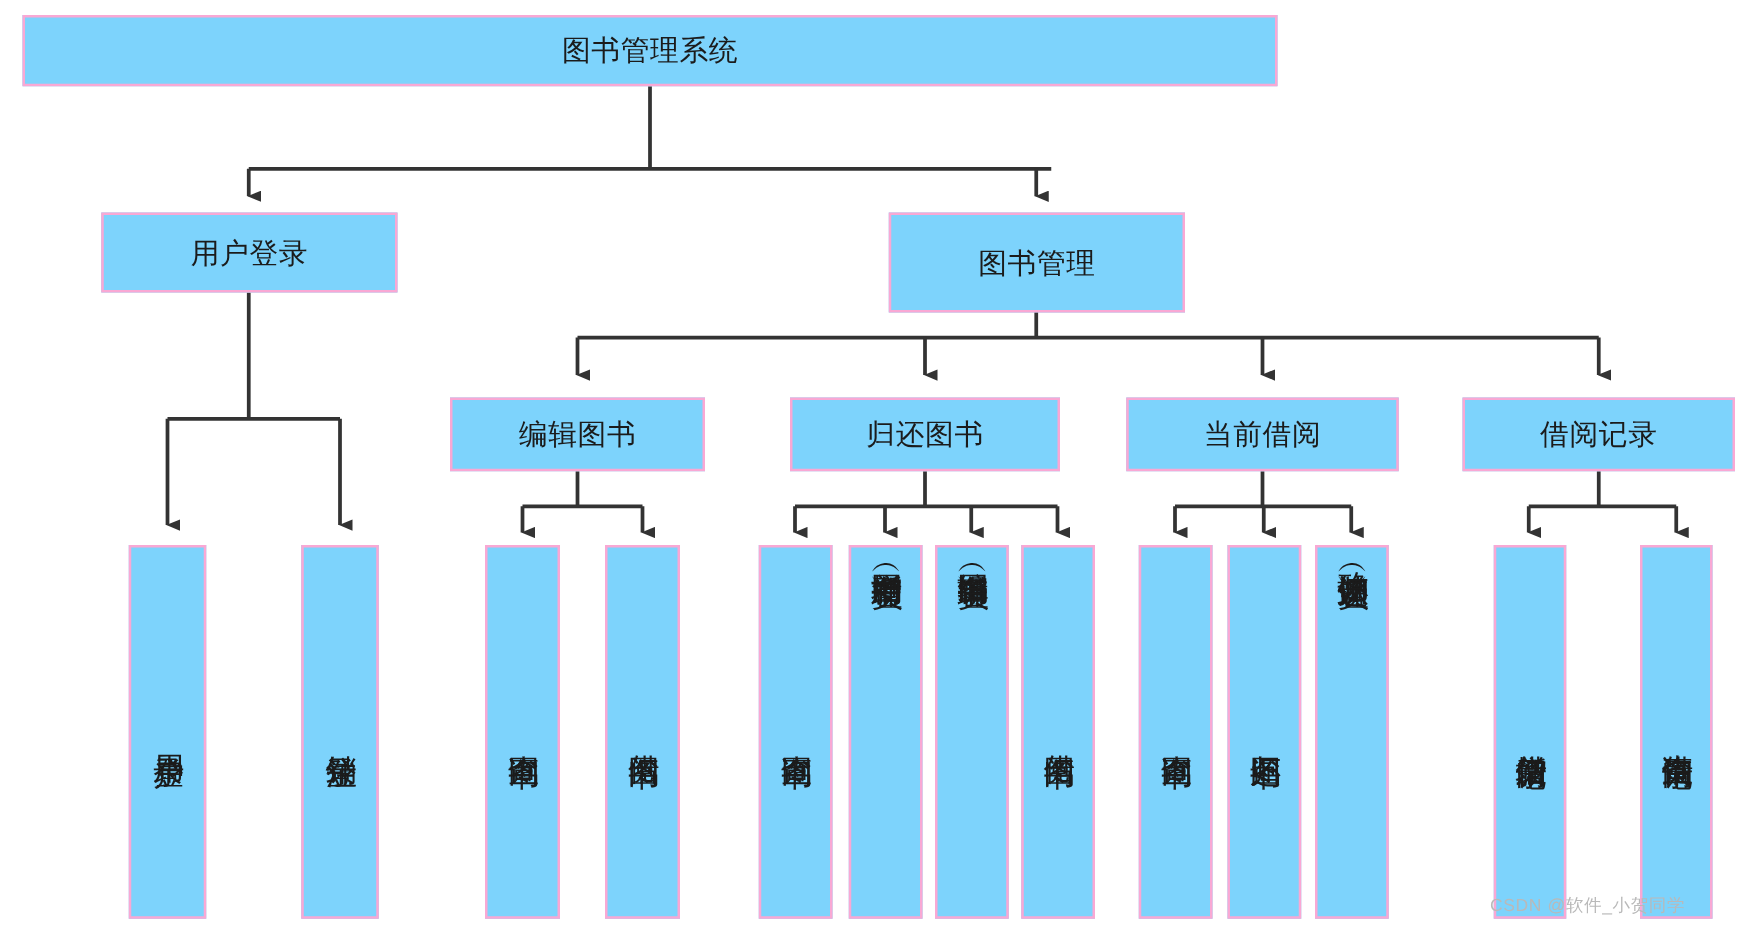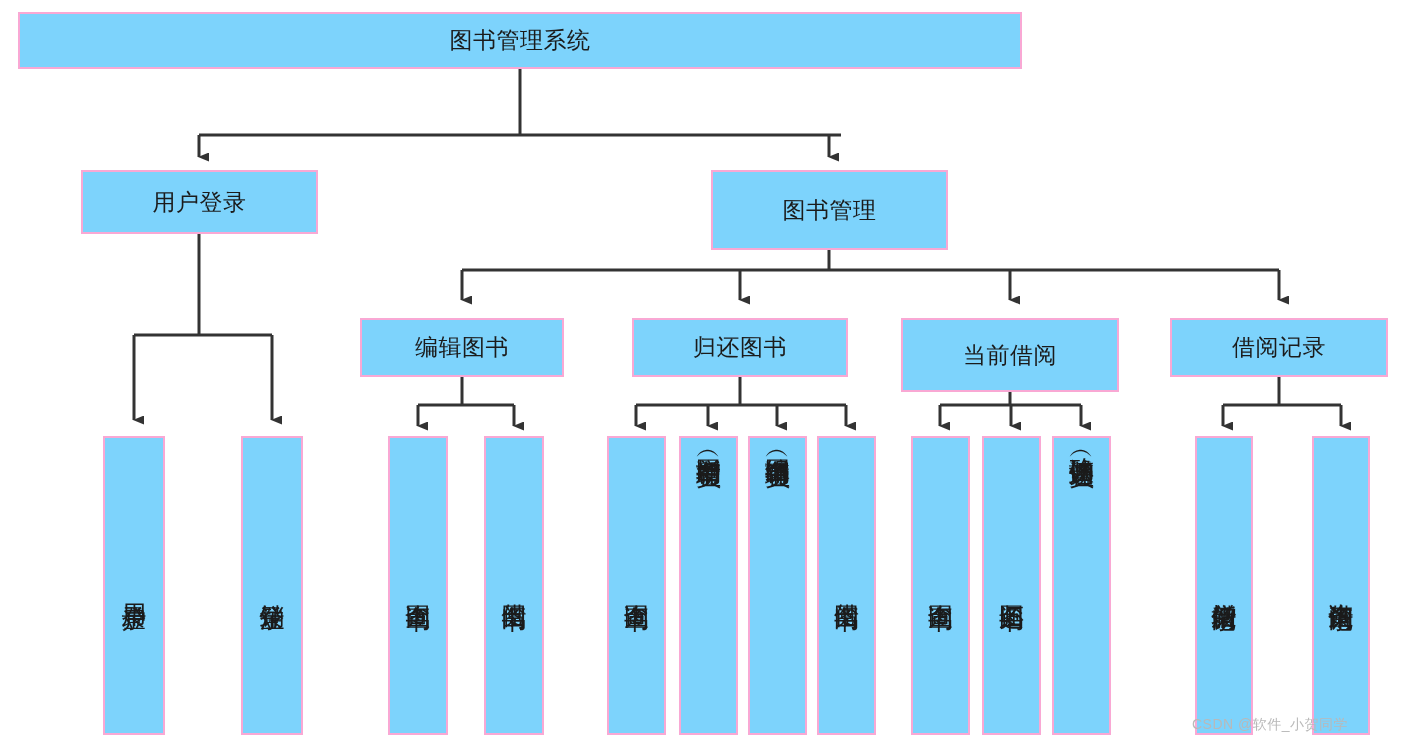--- a/index.html
+++ b/index.html
@@ -145,21 +145,21 @@
   </div>
 
   <div class="node horiz" style="left:360px; top:318px; width:204px; height:59px;">
     <span class="label">编辑图书</span>
   </div>
 
   <div class="node horiz" style="left:632px; top:318px; width:216px; height:59px;">
     <span class="label">归还图书</span>
   </div>
 
-  <div class="node horiz" style="left:901px; top:318px; width:218px; height:74px;">
+  <div class="node horiz" style="left:901px; top:318px; width:218px; height:59px;">
     <span class="label">当前借阅</span>
   </div>
 
   <div class="node horiz" style="left:1170px; top:318px; width:218px; height:59px;">
     <span class="label">借阅记录</span>
   </div>
 
   <div class="node vert center" style="left:103px; top:436px; width:62px; height:299px;">
     <span class="label">用户登录</span>
   </div>

